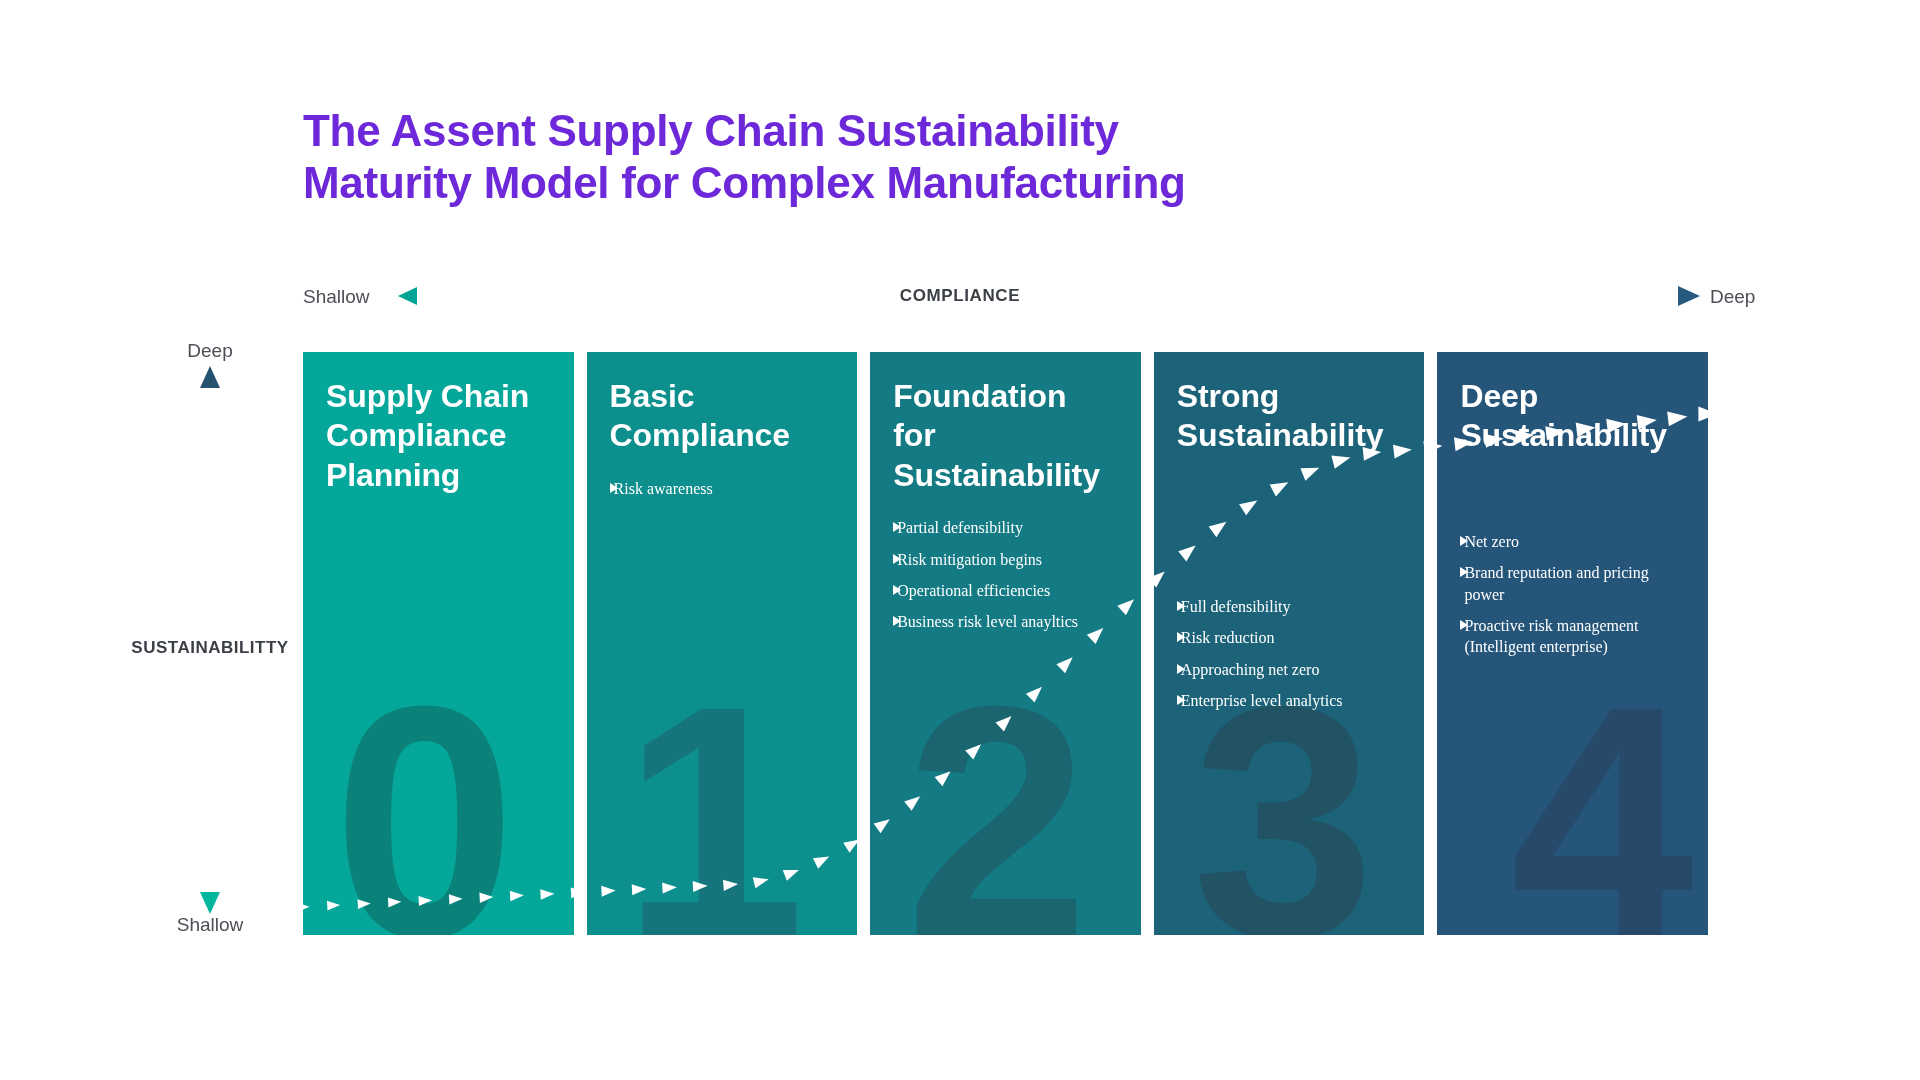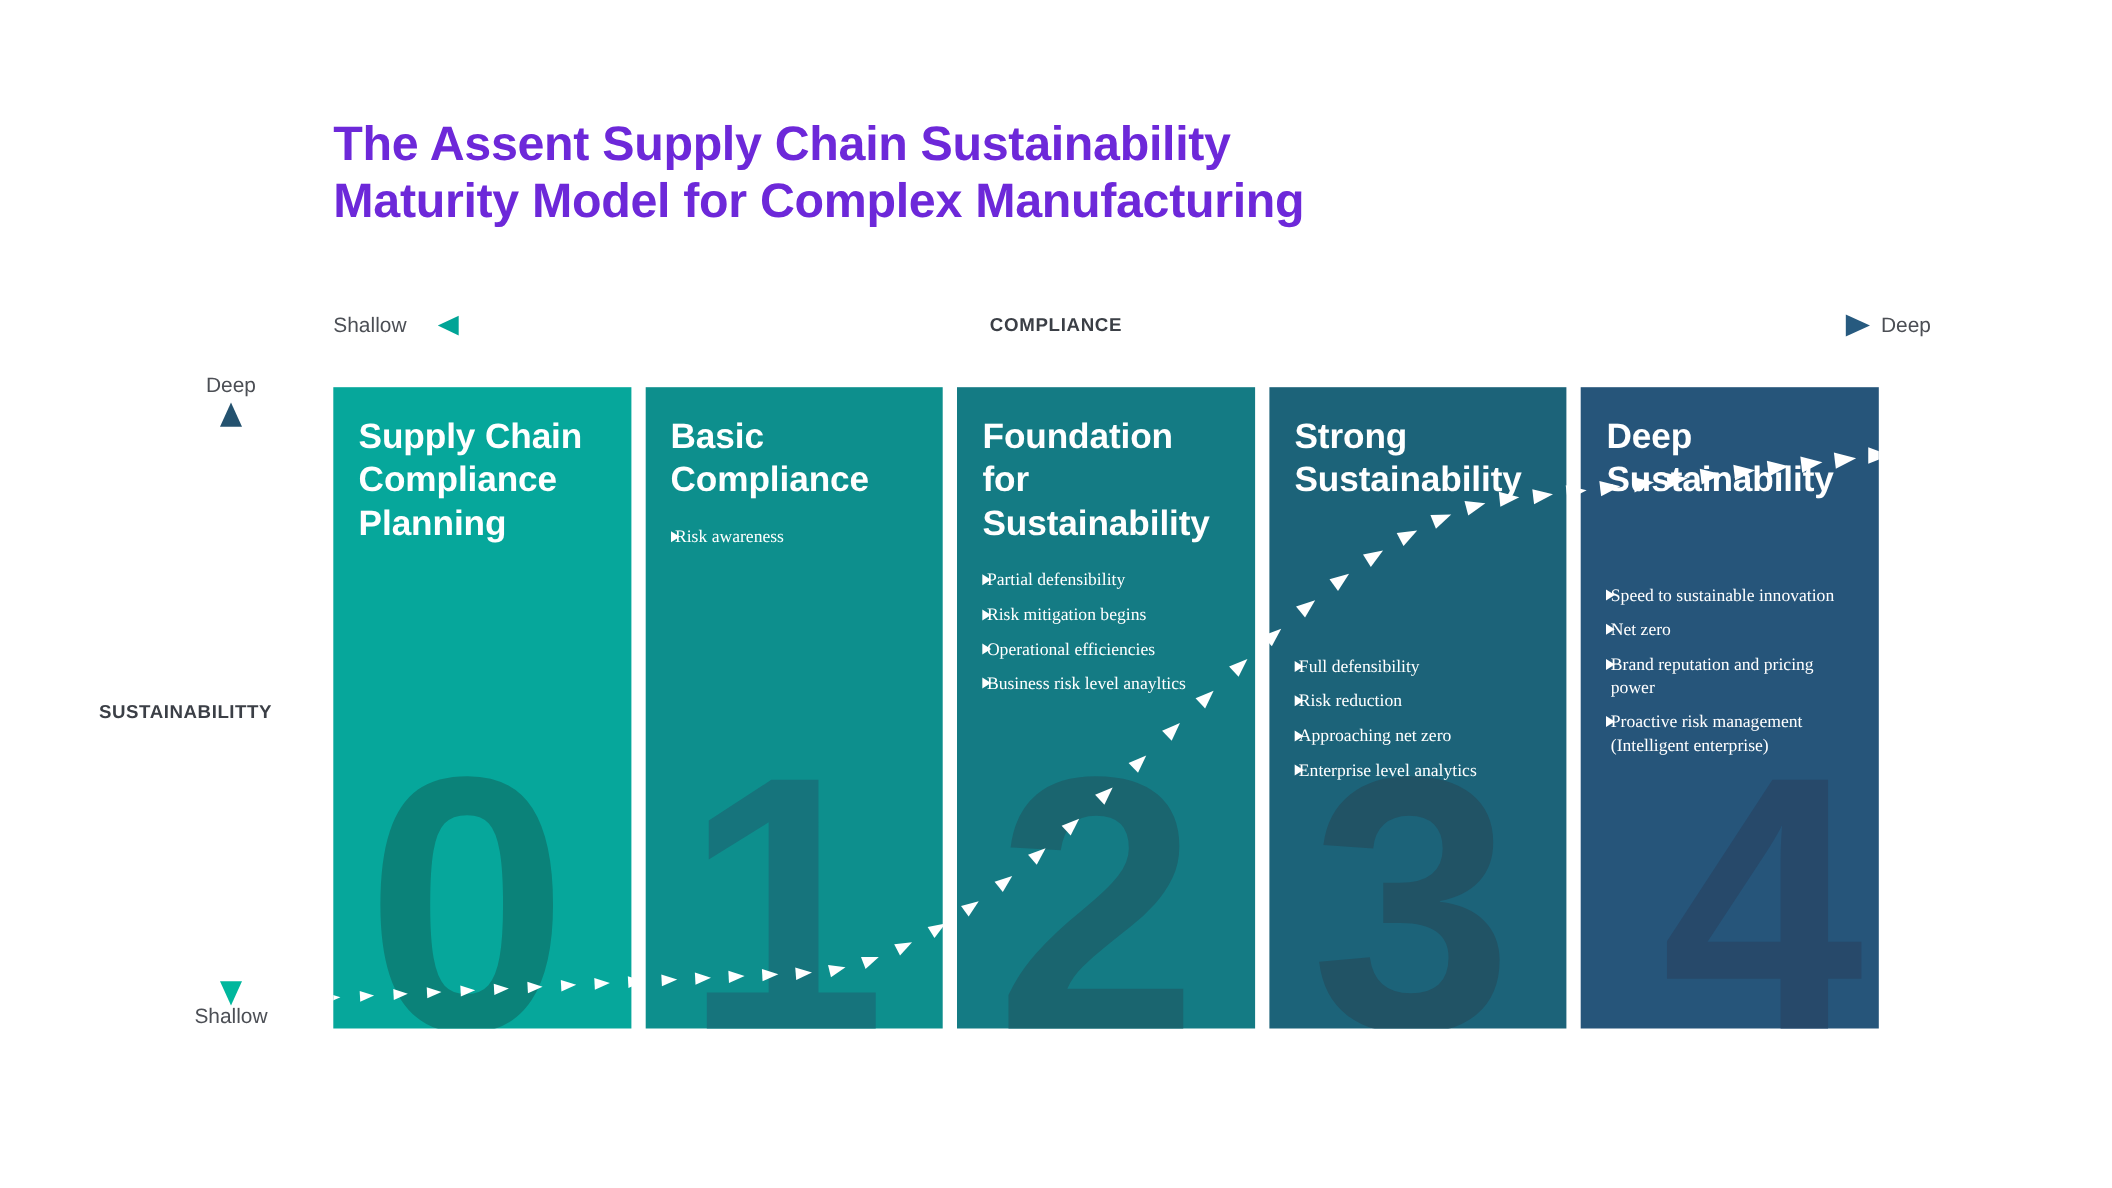--- a/index.html
+++ b/index.html
@@ -45,21 +45,21 @@
   
   .vax { position: absolute; left: 120px; top: 340px; width: 180px; height: 600px; }
   .vax-label {
     position: absolute; left: 0; width: 180px;
     text-align: center; font-size: 19px; color: #4c4f55;
   }
   .vax-label.top    { top: 0px; }
   .vax-label.bottom { top: 574px; }
   .vax-mid {
     position: absolute; left: -30px; width: 240px; top: 295px;
-    text-align: left; font-size: 17px; font-weight: bold;
+    text-align: center; font-size: 17px; font-weight: bold;
     letter-spacing: 0.5px; color: #3b3f46;
     background: #ffffff; padding: 3px 0;
   }
   .vax svg { position: absolute; left: 0; top: 0; }
 
   
   #cols {
     position: absolute;
     left: 303px; top: 352px;
     width: 1405px; height: 583px;
@@ -216,21 +216,20 @@
           <li><span class="tri"></span><span>Approaching net zero</span></li>
           <li><span class="tri"></span><span>Enterprise level analytics</span></li>
         </ul>
     </div>
 
     <div class="col c5" style="background: rgb(38, 85, 122);">
       <div class="bignum" style="color: rgb(39, 73, 106); left: 27%;">4</div>
       <div class="col-head">Deep
 Sustainability</div>
       <ul class="bullets">
-          <li><span class="tri"></span><span>Speed to sustainable innovation</span></li>
           <li><span class="tri"></span><span>Net zero</span></li>
           <li><span class="tri"></span><span>Brand reputation and pricing power</span></li>
           <li><span class="tri"></span><span>Proactive risk management (Intelligent enterprise)</span></li>
         </ul>
     </div>
 
   </div>
 
   <svg id="trail" viewBox="0 0 1405 583">
       <polygon points="-6.2,-4.836 6.510000000000001,0 -6.2,4.836" fill="#ffffff" transform="translate(0.0,555.0) rotate(-3.0)"></polygon>

